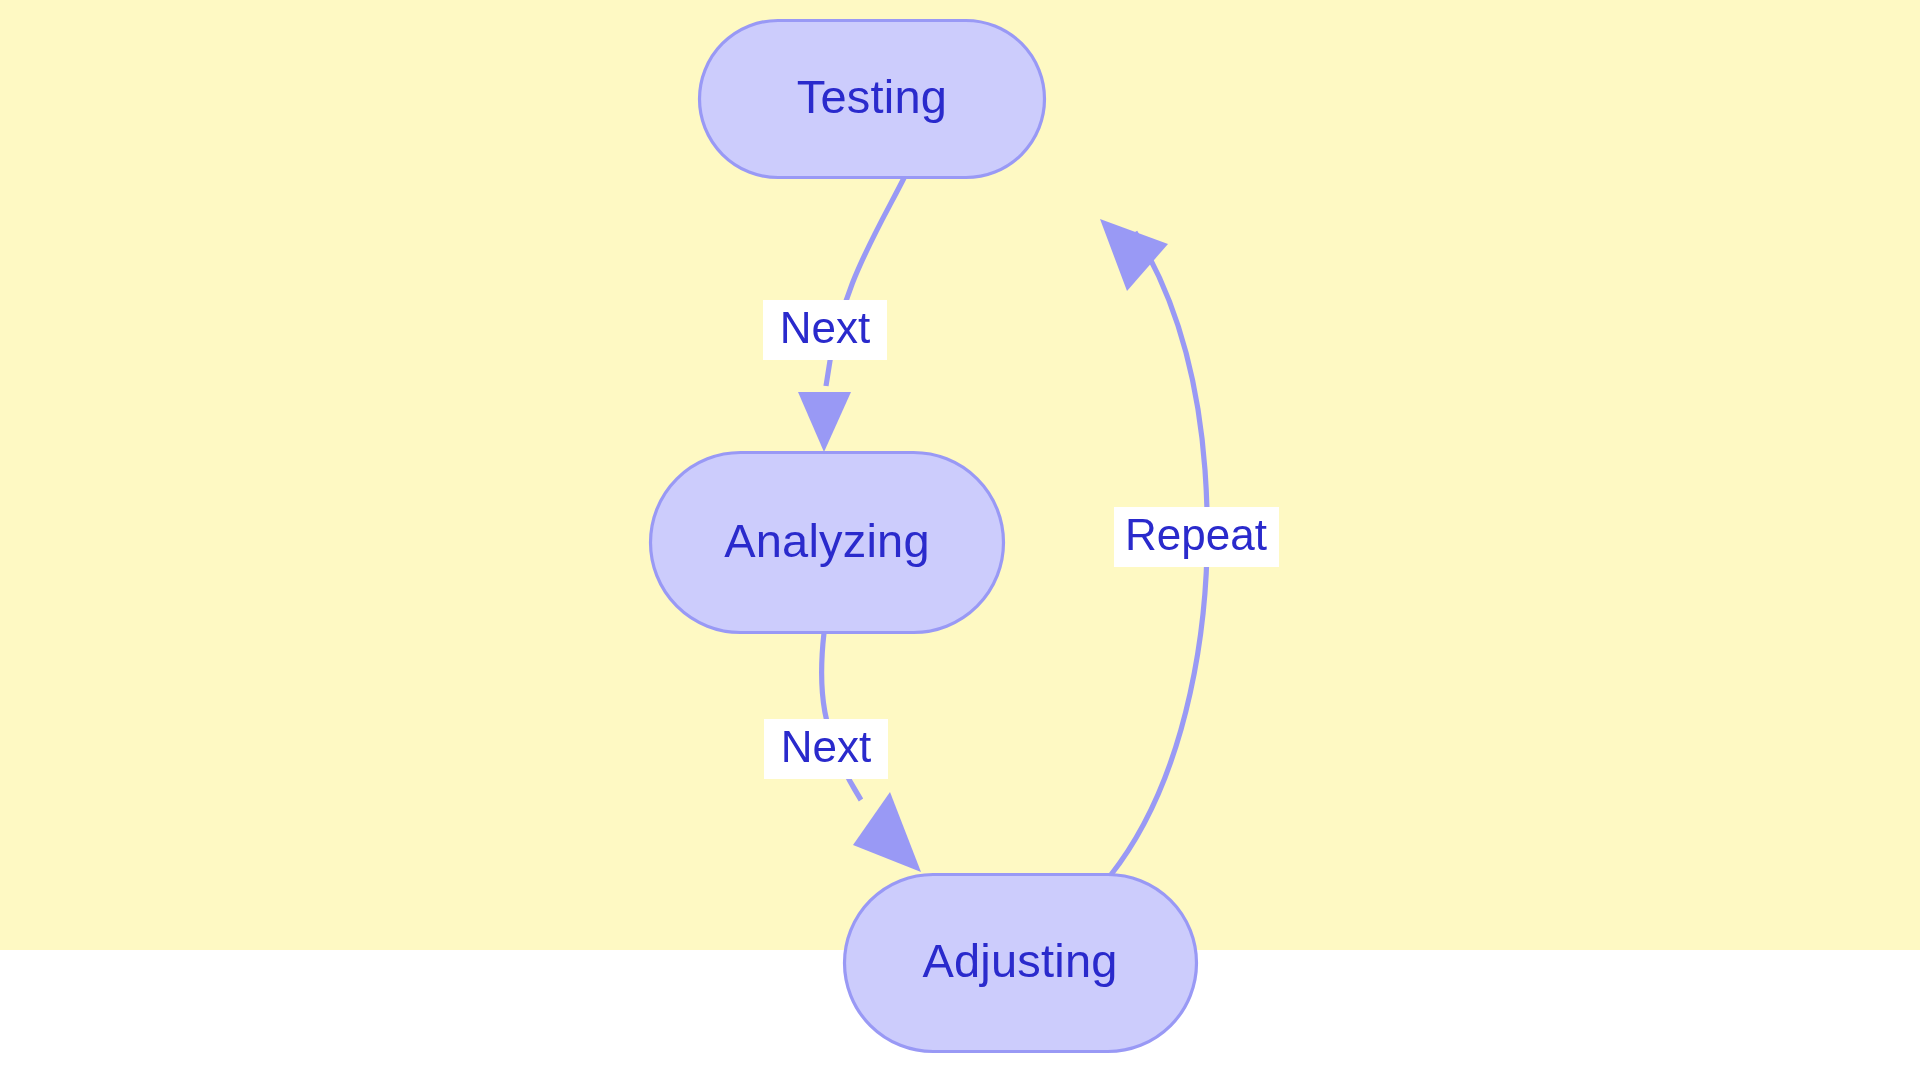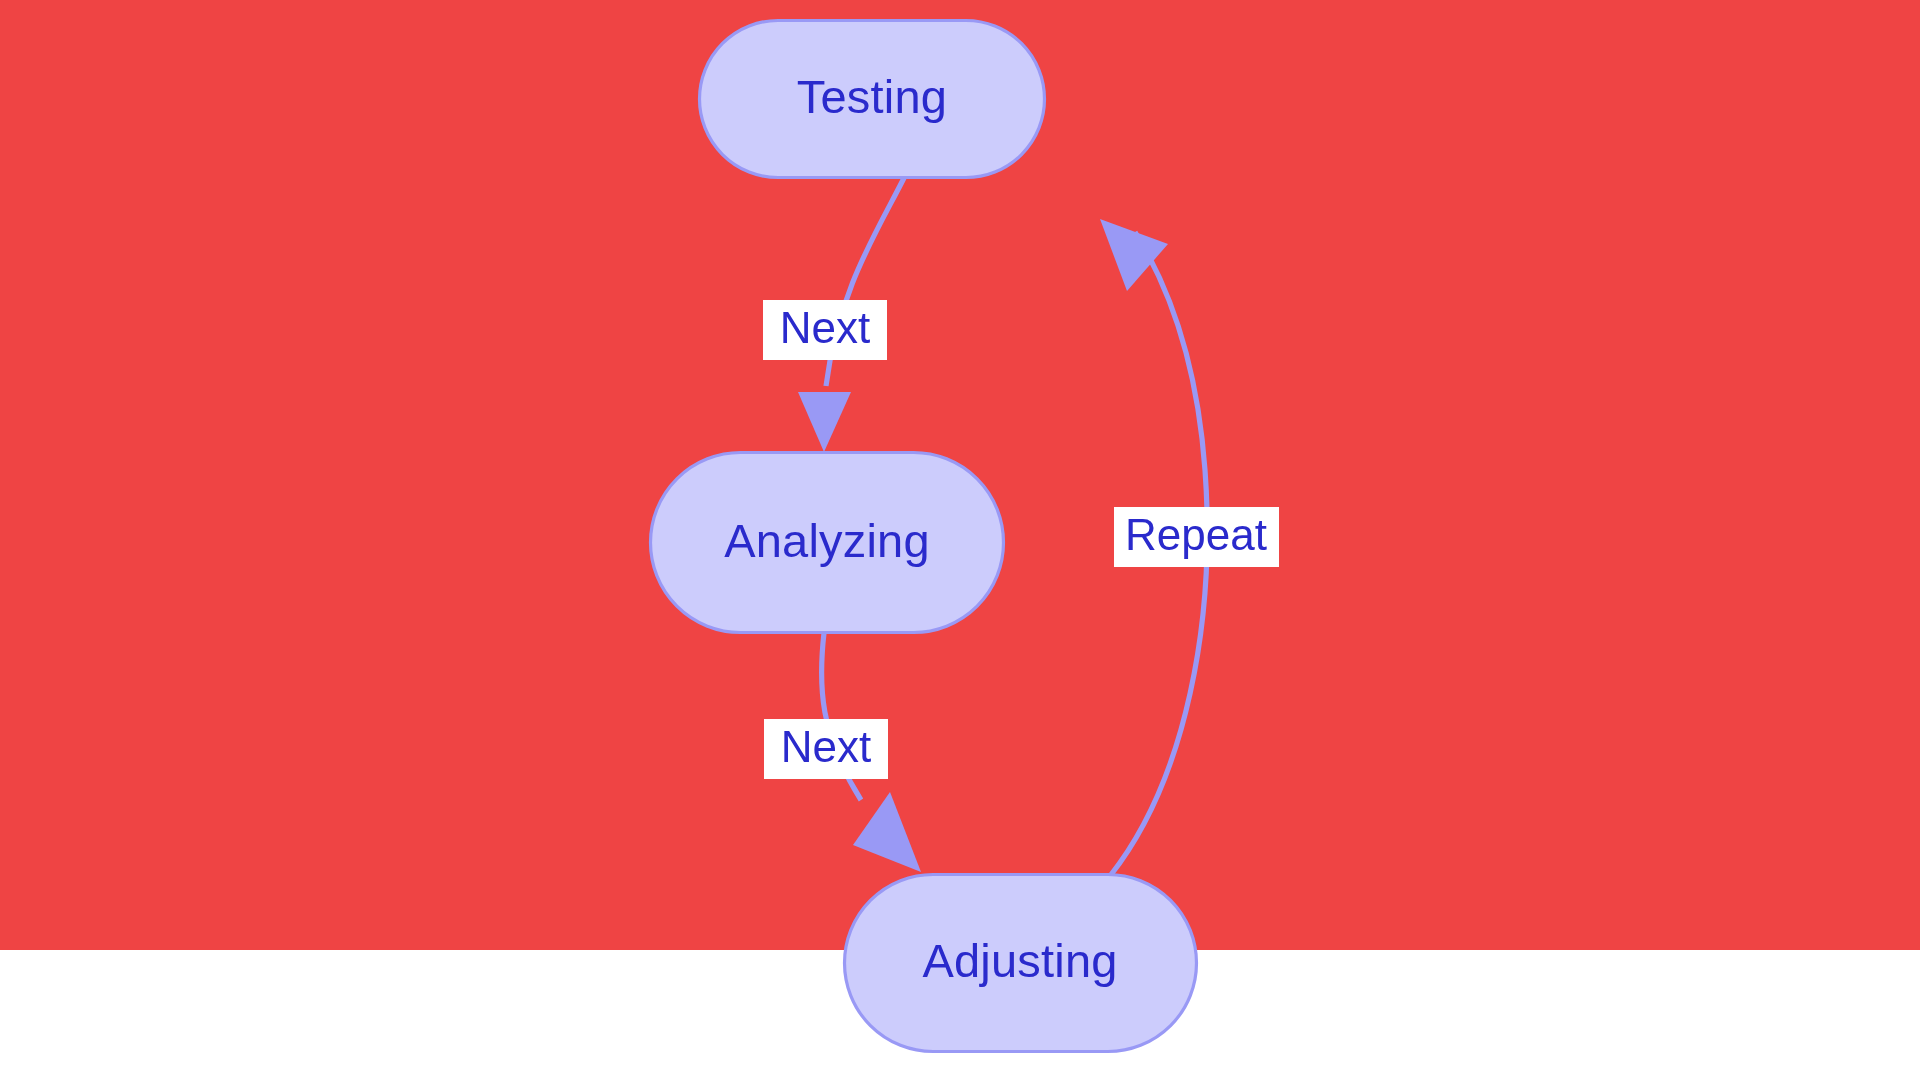--- a/index.html
+++ b/index.html
@@ -11,21 +11,21 @@
   body {
     width: 1920px;
     height: 1083px;
     font-family: "Liberation Sans", sans-serif;
     overflow: hidden;
   }
   #diagram-root {
     position: relative;
     width: 1920px;
     height: 950px;
-    background: #ef4444;
+    background: #fef9c3;
   }
   #flow-svg {
     position: absolute;
     left: 0;
     top: 0;
     width: 1920px;
     height: 1083px;
     display: block;
   }
   .node-shape {

